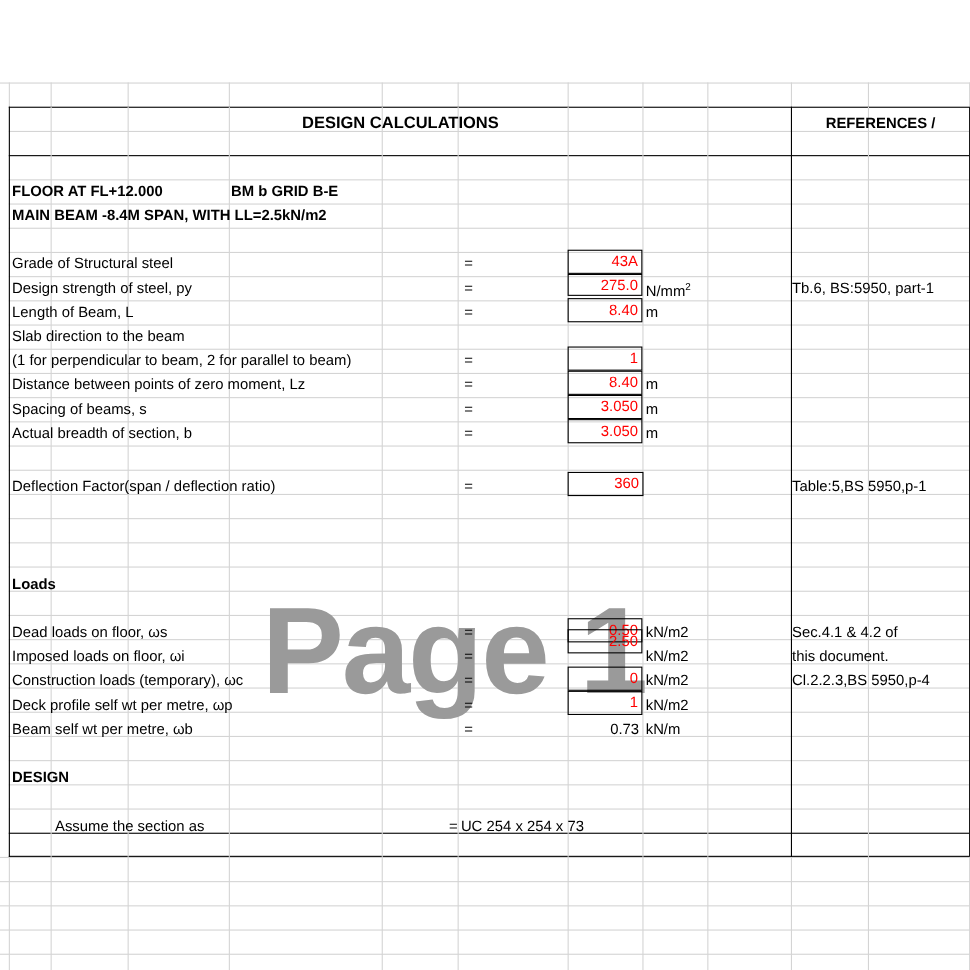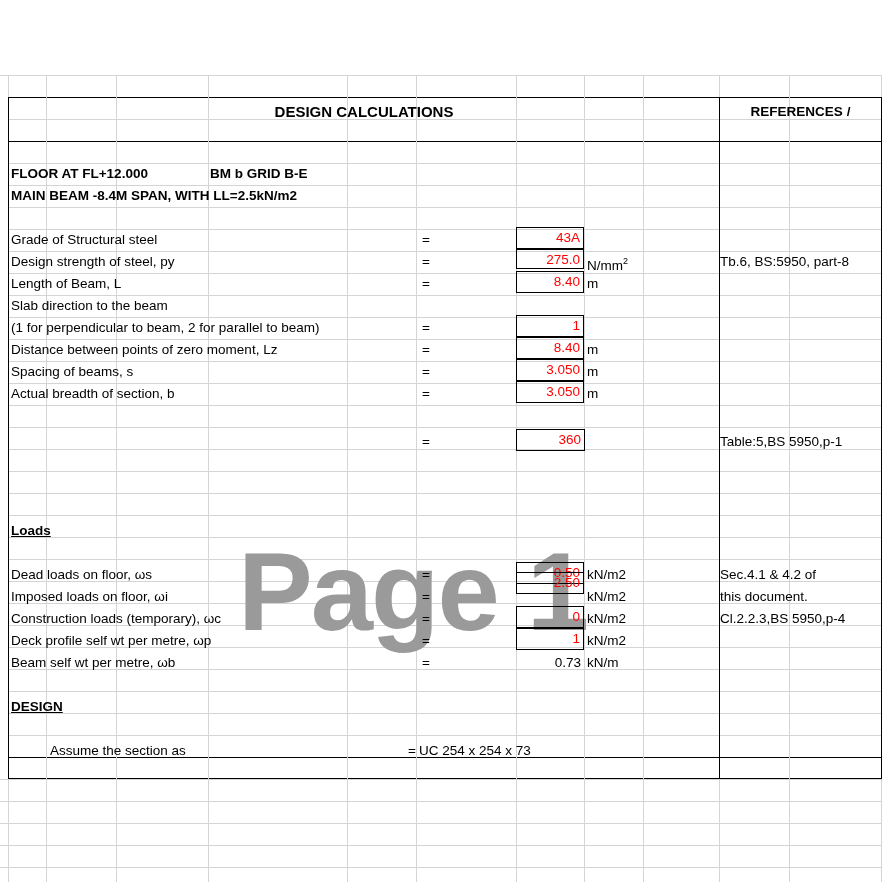--- a/index.html
+++ b/index.html
@@ -37,21 +37,21 @@
     position:absolute;
     font-size:13.5px;
     color:#000000;
     line-height:21px;
     height:21px;
     white-space:nowrap;
     z-index:3;
     font-family:"Liberation Sans", sans-serif;
   }
   .cell.bold{font-weight:bold;}
-  .cell.ul{text-decoration:underline;}
+  .cell.ul{}
   .cell.ctr{text-align:center;}
   .cell.right{text-align:right;}
   .cell.title{font-size:15px;font-weight:bold;}
   .cell.hdr{font-size:13.5px;font-weight:bold;}
 
   
   .inputbox{
     position:absolute;
     border:1px solid #000000;
     box-sizing:border-box;
@@ -173,21 +173,21 @@
   <div class="cell bold" style="left:11px;top:185px;">MAIN BEAM -8.4M SPAN,  WITH LL=2.5kN/m2</div>
 
   <div id="paramzone">
       <div class="cell" style="left:11px;top:229px;">Grade of Structural steel</div>
       <div class="eq" style="left:422px;top:229px;line-height:21px;">=</div>
       <div class="inputbox" style="left:516px;top:227px;width:68px;height:22px;line-height:20px;">43A</div>
       <div class="cell" style="left:11px;top:251px;">Design strength of steel, py</div>
       <div class="eq" style="left:422px;top:251px;line-height:21px;">=</div>
       <div class="inputbox" style="left:516px;top:249px;width:68px;height:20px;line-height:20px;">275.0</div>
       <div class="unit" style="left:587px;top:251px;line-height:21px;"><span>N/mm</span><sup>2</sup></div>
-      <div class="cell" style="left:720px;top:251px;">Tb.6, BS:5950, part-8</div>
+      <div class="cell" style="left:720px;top:251px;">Tb.6, BS:5950, part-1</div>
       <div class="cell" style="left:11px;top:273px;">Length of Beam, L</div>
       <div class="eq" style="left:422px;top:273px;line-height:21px;">=</div>
       <div class="inputbox" style="left:516px;top:271px;width:68px;height:22px;line-height:20px;">8.40</div>
       <div class="unit" style="left:587px;top:273px;line-height:21px;"><span>m</span></div>
       <div class="cell" style="left:11px;top:295px;">Slab direction to the beam</div>
       <div class="cell" style="left:11px;top:317px;">(1 for perpendicular to beam, 2 for parallel to beam)</div>
       <div class="eq" style="left:422px;top:317px;line-height:21px;">=</div>
       <div class="inputbox" style="left:516px;top:315px;width:68px;height:22px;line-height:20px;">1</div>
       <div class="cell" style="left:11px;top:339px;">Distance between points of zero moment, Lz</div>
       <div class="eq" style="left:422px;top:339px;line-height:21px;">=</div>
@@ -196,20 +196,21 @@
       <div class="cell" style="left:11px;top:361px;">Spacing of beams, s</div>
       <div class="eq" style="left:422px;top:361px;line-height:21px;">=</div>
       <div class="inputbox" style="left:516px;top:359px;width:68px;height:22px;line-height:20px;">3.050</div>
       <div class="unit" style="left:587px;top:361px;line-height:21px;"><span>m</span></div>
       <div class="cell" style="left:11px;top:383px;">Actual breadth of section, b</div>
       <div class="eq" style="left:422px;top:383px;line-height:21px;">=</div>
       <div class="inputbox" style="left:516px;top:381px;width:68px;height:22px;line-height:20px;">3.050</div>
       <div class="unit" style="left:587px;top:383px;line-height:21px;"><span>m</span></div>
     </div>
 
+  <div class="cell" style="left:11px;top:431px;">Deflection Factor(span / deflection ratio)</div>
   <div class="eq" style="left:422px;top:431px;line-height:21px;">=</div>
   <div class="inputbox" style="left:516px;top:429px;width:69px;height:22px;line-height:20px;">360</div>
   <div class="cell" style="left:720px;top:431px;">Table:5,BS 5950,p-1</div>
 
   <div class="cell bold ul" style="left:11px;top:520px;">Loads</div>
 
   <div id="loadzone">
       <div class="cell" style="left:11px;top:564px;">Dead loads on floor, ωs</div>
       <div class="eq" style="left:422px;top:564px;line-height:21px;">=</div>
       <div class="inputbox" style="left:516px;top:562px;width:68px;height:22px;line-height:20px;">0.50</div>

